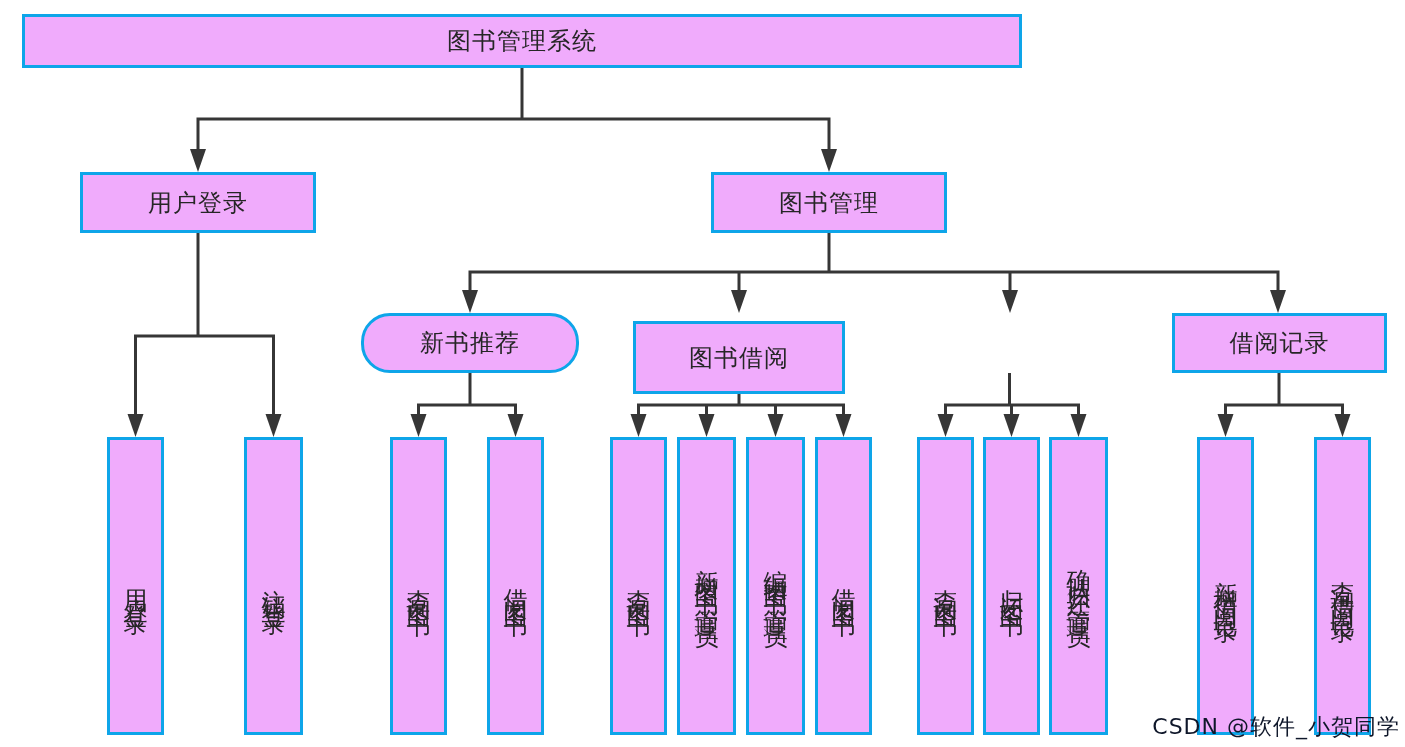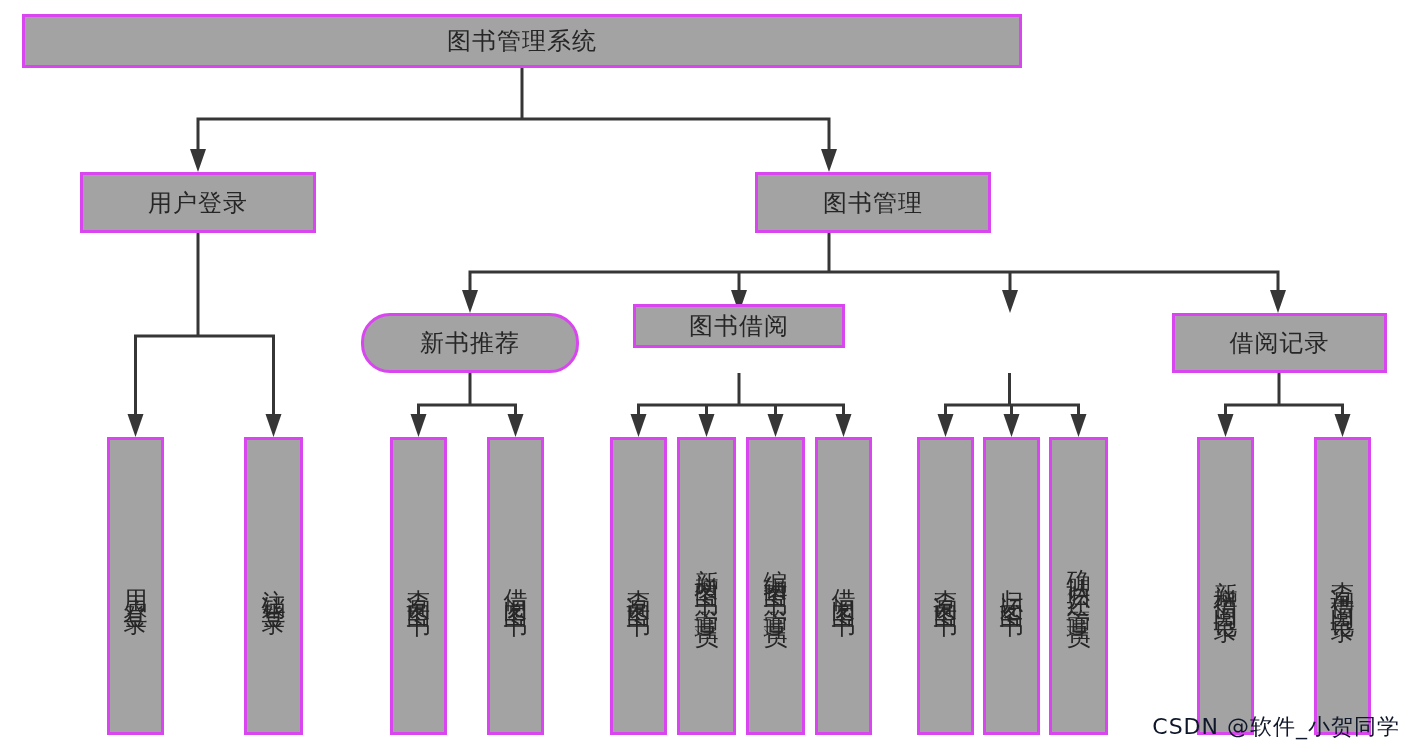--- a/index.html
+++ b/index.html
@@ -4,21 +4,21 @@
 <style>
   html,body{margin:0;padding:0;background:#ffffff;}
   .canvas{
     position:relative;width:1405px;height:747px;background:#ffffff;overflow:hidden;
     font-family:"DejaVu Sans","Liberation Sans",sans-serif;color:#262626;
   }
   .wires{position:absolute;left:0;top:0;width:1405px;height:747px;}
   .wires path{fill:none;stroke:#363636;stroke-width:3;}
   .wires polygon{fill:#363636;stroke:none;}
   .node{
-    position:absolute;box-sizing:border-box;border:3px solid #d946ef;background:#a3a3a3;
+    position:absolute;box-sizing:border-box;border:3px solid #0ea5e9;background:#f0abfc;
     display:flex;align-items:center;justify-content:center;
   }
   .hbox{font-size:24px;letter-spacing:1px;white-space:nowrap;}
   .vbox{
     writing-mode:vertical-rl;text-orientation:mixed;
     font-size:24px;letter-spacing:8px;line-height:1;
   }
   .watermark{
     position:absolute;right:5px;bottom:5px;font-size:22px;letter-spacing:1px;
     color:#0f172a;white-space:nowrap;
@@ -80,24 +80,24 @@
       <path d="M1279 373 V405"></path>
       <path d="M1225.5 415 V405 H1342.5 V415"></path>
       <polygon points="1217.5,414 1233.5,414 1225.5,437"></polygon>
       <polygon points="1334.5,414 1350.5,414 1342.5,437"></polygon>
     </g>
   </svg>
 
   <div class="node hbox" style="left:22px;top:14px;width:1000px;height:54px;">图书管理系统</div>
 
   <div class="node hbox" style="left:80px;top:172px;width:236px;height:61px;">用户登录</div>
-  <div class="node hbox" style="left:711px;top:172px;width:236px;height:61px;margin-left:44px;">图书管理</div>
+  <div class="node hbox" style="left:711px;top:172px;width:236px;height:61px;">图书管理</div>
 
   <div class="node hbox" style="left:361px;top:313px;width:218px;height:60px;border-radius:29px;">新书推荐</div>
-  <div class="node hbox" style="left:633px;top:304px;width:212px;height:44px;">图书借阅</div>
+  <div class="node hbox" style="left:633px;top:321px;width:212px;height:73px;">图书借阅</div>
   <div class="node hbox" style="left:1172px;top:313px;width:215px;height:60px;">借阅记录</div>
 
   <div class="node vbox" style="left:107px;top:437px;width:57px;height:298px;">用户登录</div>
   <div class="node vbox" style="left:244px;top:437px;width:59px;height:298px;">注销登录</div>
 
   <div class="node vbox" style="left:390px;top:437px;width:57px;height:298px;">查询图书</div>
   <div class="node vbox" style="left:487px;top:437px;width:57px;height:298px;">借阅图书</div>
 
   <div class="node vbox" style="left:610px;top:437px;width:57px;height:298px;">查询图书</div>
   <div class="node vbox" style="left:677px;top:437px;width:59px;height:298px;">新增图书（管理员）</div>

